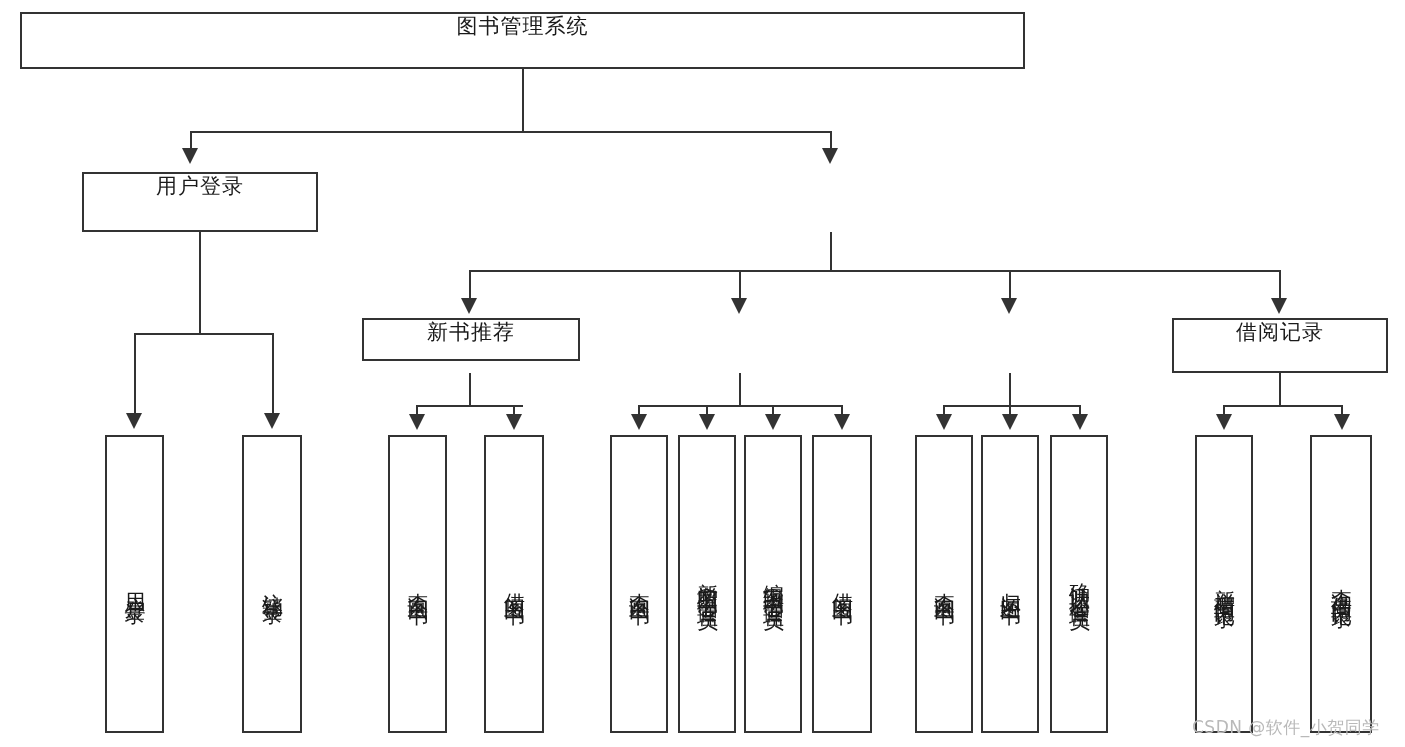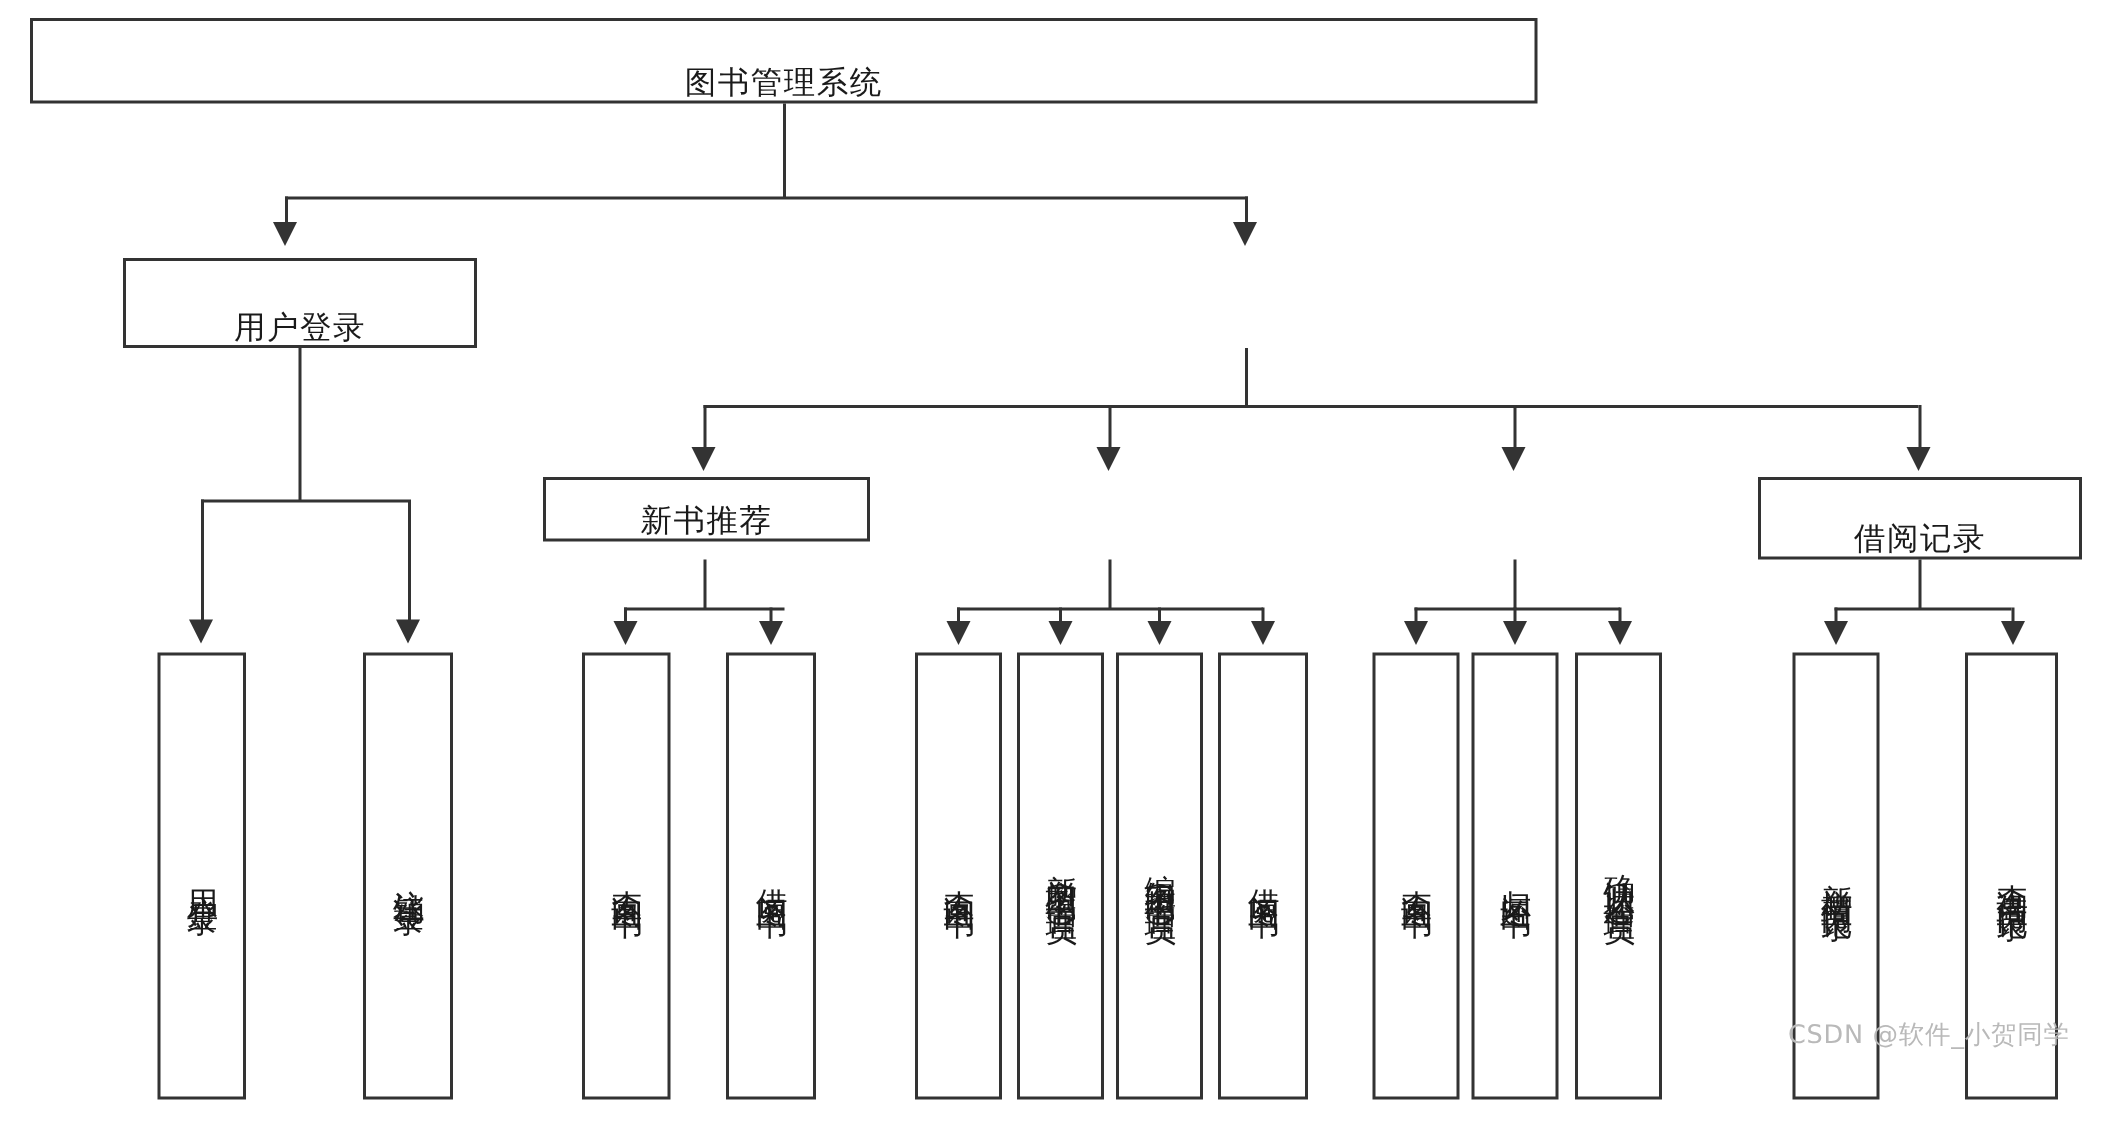--- a/index.html
+++ b/index.html
@@ -14,21 +14,21 @@
     background: #ffffff;
     font-family: "DejaVu Sans", "Liberation Sans", sans-serif;
     overflow: hidden;
   }
   .node {
     position: absolute;
     box-sizing: border-box;
     border: 2.5px solid #333333;
     background: #ffffff;
     display: flex;
-    align-items: flex-end;
+    align-items: flex-start;
     justify-content: center;
     color: #1a1a1a;
   }
   .node-label {
     font-size: 21px;
     line-height: 1.15;
     letter-spacing: 1px;
     white-space: nowrap;
   }
   .leaf {
@@ -190,15 +190,15 @@
   <div class="leaf" style="left:1050px; top:435px; width:58px; height:298px;">
     <span class="leaf-label">确认归还（管理员）</span>
   </div>
   <div class="leaf" style="left:1195px; top:435px; width:58px; height:298px;">
     <span class="leaf-label">新增借阅记录</span>
   </div>
   <div class="leaf" style="left:1310px; top:435px; width:62px; height:298px;">
     <span class="leaf-label">查询借阅记录</span>
   </div>
 
-  <div class="watermark" style="left:1192px; top:678px;">CSDN @软件_小贺同学</div>
+  <div class="watermark" style="left:1192px; top:716px;">CSDN @软件_小贺同学</div>
 
 </div>
 
 </body></html>

